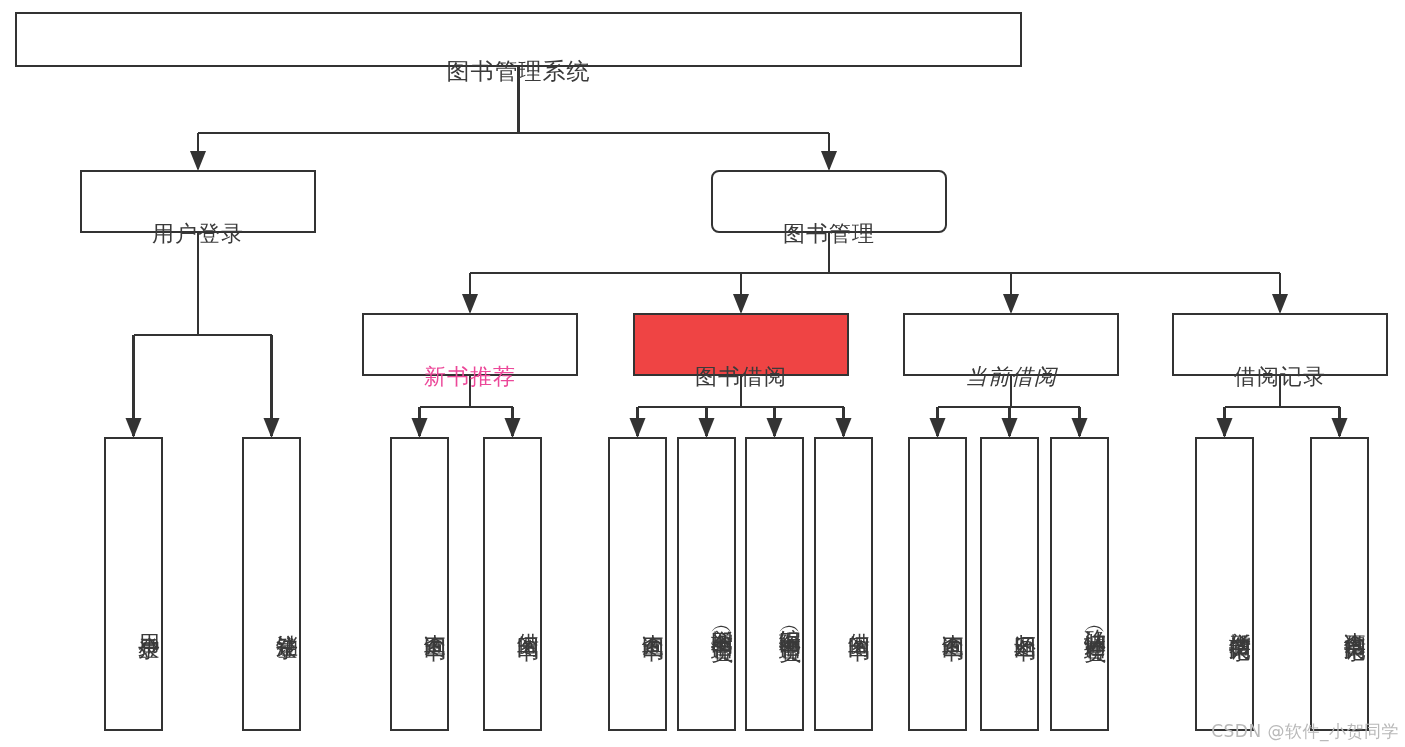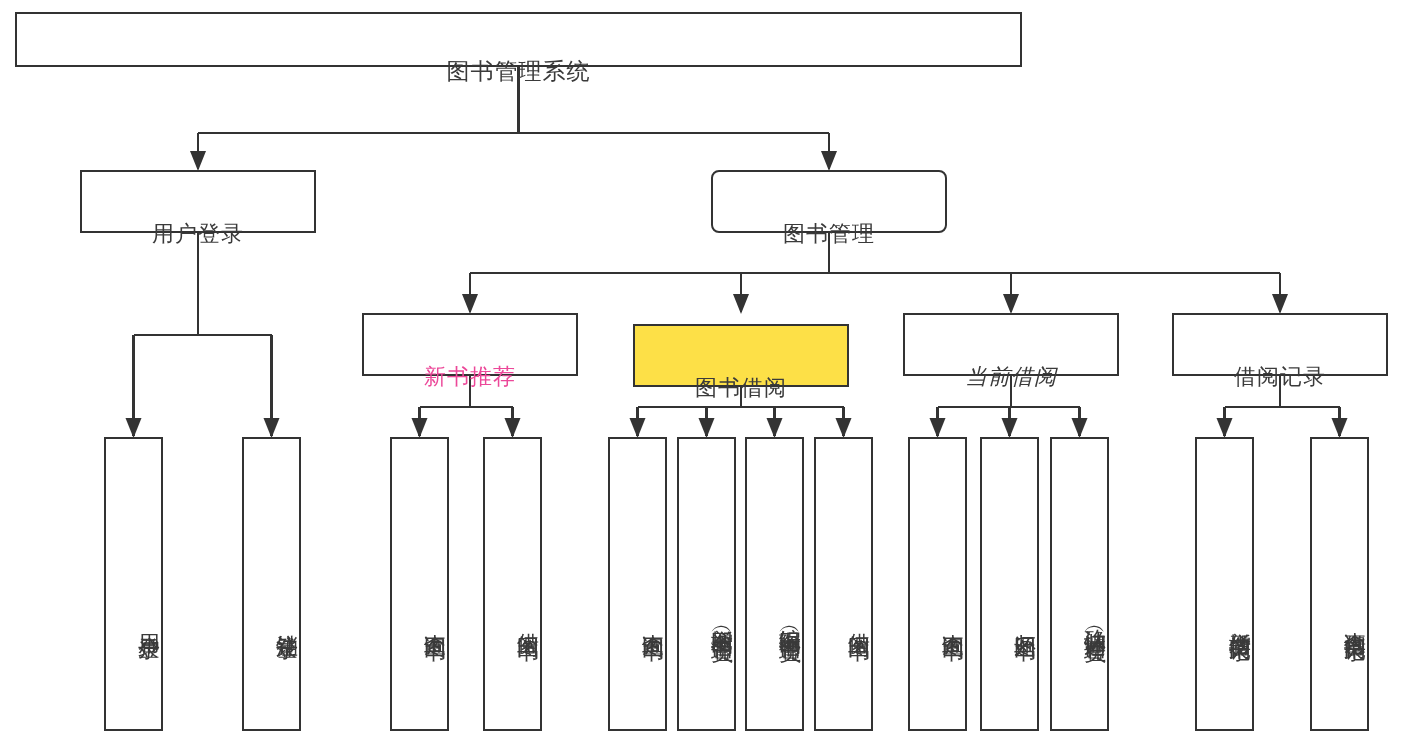--- a/index.html
+++ b/index.html
@@ -112,21 +112,21 @@
       </div>
       <div class="node h" style="left: 80px; top: 170px; width: 236px; height: 63px; border-color: rgb(51, 51, 51); background: rgb(255, 255, 255);">
         <span class="node-label" style="color: rgb(58, 58, 58);">用户登录</span>
       </div>
       <div class="node h" style="left: 711px; top: 170px; width: 236px; height: 63px; border-color: rgb(51, 51, 51); background: rgb(255, 255, 255); border-radius: 8px;">
         <span class="node-label" style="color: rgb(58, 58, 58);">图书管理</span>
       </div>
       <div class="node h" style="left: 362px; top: 313px; width: 216px; height: 63px; border-color: rgb(51, 51, 51); background: rgb(255, 255, 255);">
         <span class="node-label" style="color: #ec4899;">新书推荐</span>
       </div>
-      <div class="node h" style="left: 633px; top: 324px; width: 216px; height: 63px; border-color: rgb(51, 51, 51); background: #fde047;">
+      <div class="node h" style="left: 633px; top: 313px; width: 216px; height: 63px; border-color: rgb(51, 51, 51); background: #ef4444;">
         <span class="node-label" style="color: rgb(58, 58, 58);">图书借阅</span>
       </div>
       <div class="node h" style="left: 903px; top: 313px; width: 216px; height: 63px; border-color: rgb(51, 51, 51); background: rgb(255, 255, 255); font-style: italic;">
         <span class="node-label" style="color: rgb(58, 58, 58);">当前借阅</span>
       </div>
       <div class="node h" style="left: 1172px; top: 313px; width: 216px; height: 63px; border-color: rgb(51, 51, 51); background: rgb(255, 255, 255);">
         <span class="node-label" style="color: rgb(58, 58, 58); text-align: right;">借阅记录</span>
       </div>
       <div class="node v" style="left: 104px; top: 437px; width: 59px; height: 294px; border-color: rgb(51, 51, 51); background: rgb(255, 255, 255);">
         <span class="node-label" style="color: rgb(58, 58, 58);">用户登录</span>
@@ -161,13 +161,14 @@
       <div class="node v" style="left: 1050px; top: 437px; width: 59px; height: 294px; border-color: rgb(51, 51, 51); background: rgb(255, 255, 255);">
         <span class="node-label" style="color: rgb(58, 58, 58);">确认归还（管理员）</span>
       </div>
       <div class="node v" style="left: 1195px; top: 437px; width: 59px; height: 294px; border-color: rgb(51, 51, 51); background: rgb(255, 255, 255);">
         <span class="node-label" style="color: rgb(58, 58, 58);">新增借阅记录</span>
       </div>
       <div class="node v" style="left: 1310px; top: 437px; width: 59px; height: 294px; border-color: rgb(51, 51, 51); background: rgb(255, 255, 255);">
         <span class="node-label" style="color: rgb(58, 58, 58);">查询借阅记录</span>
       </div>
     </div>
+  <div id="watermark">CSDN @软件_小贺同学</div>
 </div>
 
 </body></html>

